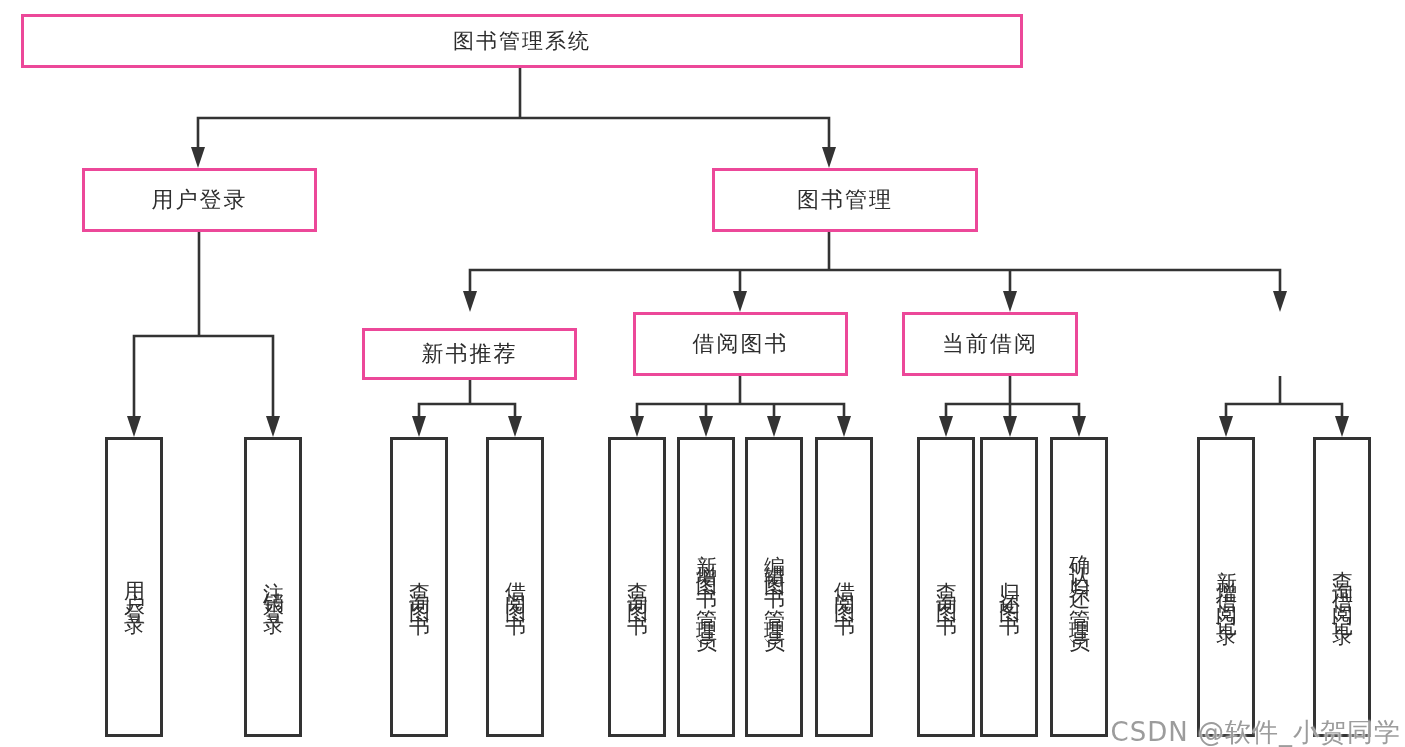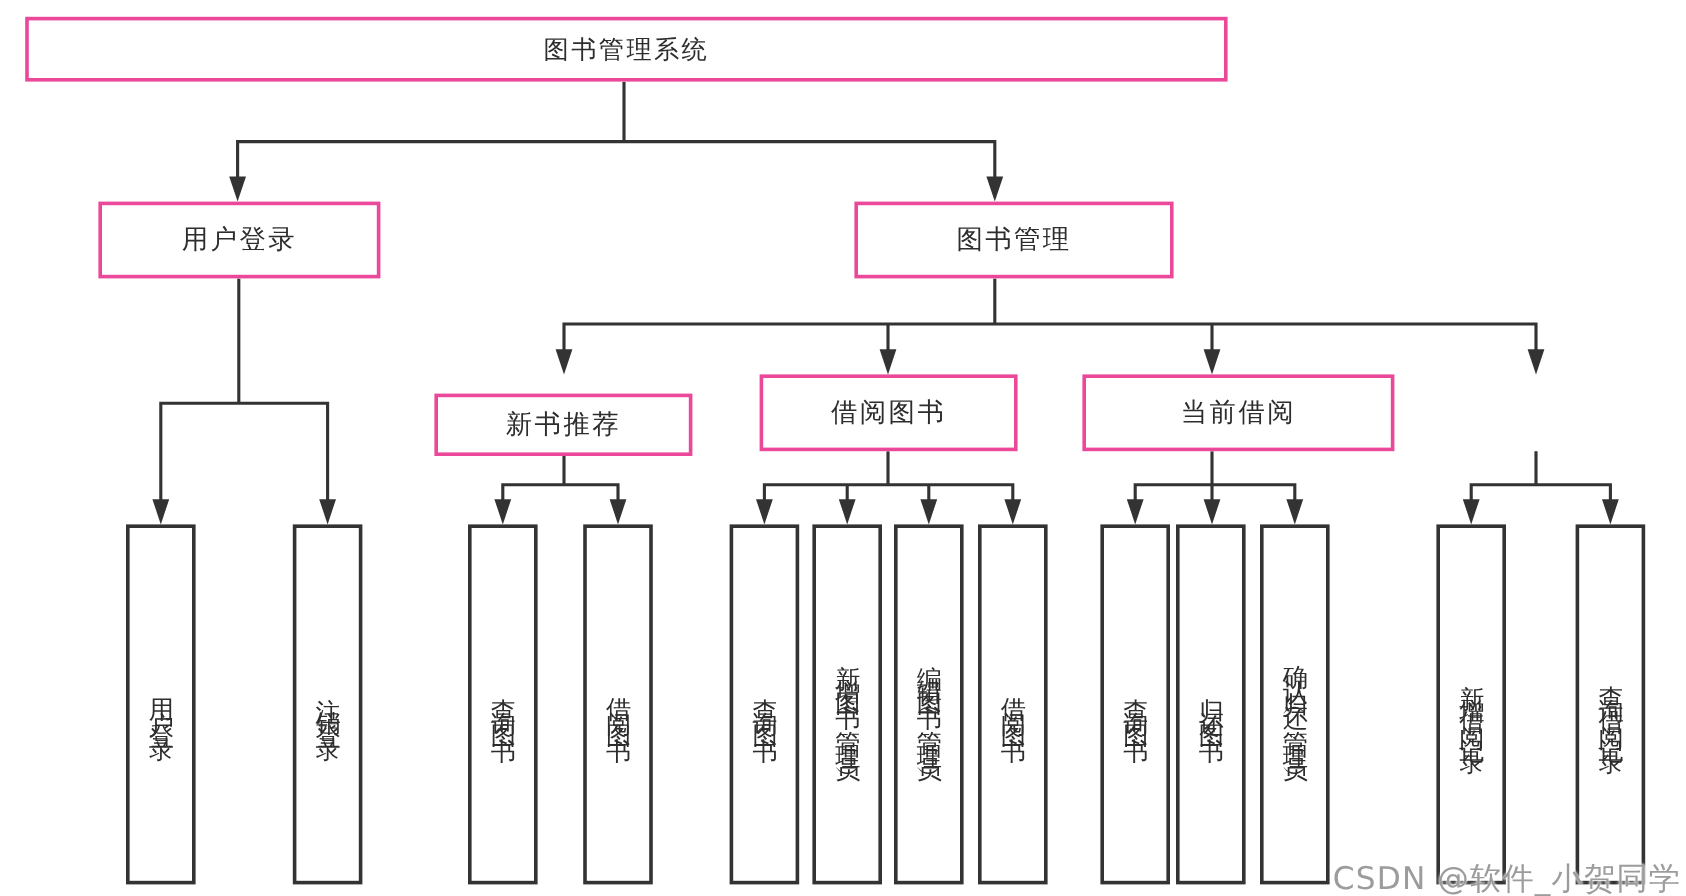--- a/index.html
+++ b/index.html
@@ -122,21 +122,21 @@
   <div class="hbox" style="left:712px;top:168px;width:266px;height:64px">
     <span>图书管理</span>
   </div>
 
   <div class="hbox" style="left:362px;top:328px;width:215px;height:52px">
     <span>新书推荐</span>
   </div>
   <div class="hbox" style="left:633px;top:312px;width:215px;height:64px">
     <span>借阅图书</span>
   </div>
-  <div class="hbox" style="left:902px;top:312px;width:260px;height:64px">
+  <div class="hbox" style="left:902px;top:312px;width:176px;height:64px">
     <span>当前借阅</span>
   </div>
 
   <div class="vbox" style="left:105px">
     <span>用户登录</span>
   </div>
   <div class="vbox" style="left:244px">
     <span>注销登录</span>
   </div>
   <div class="vbox" style="left:390px">

